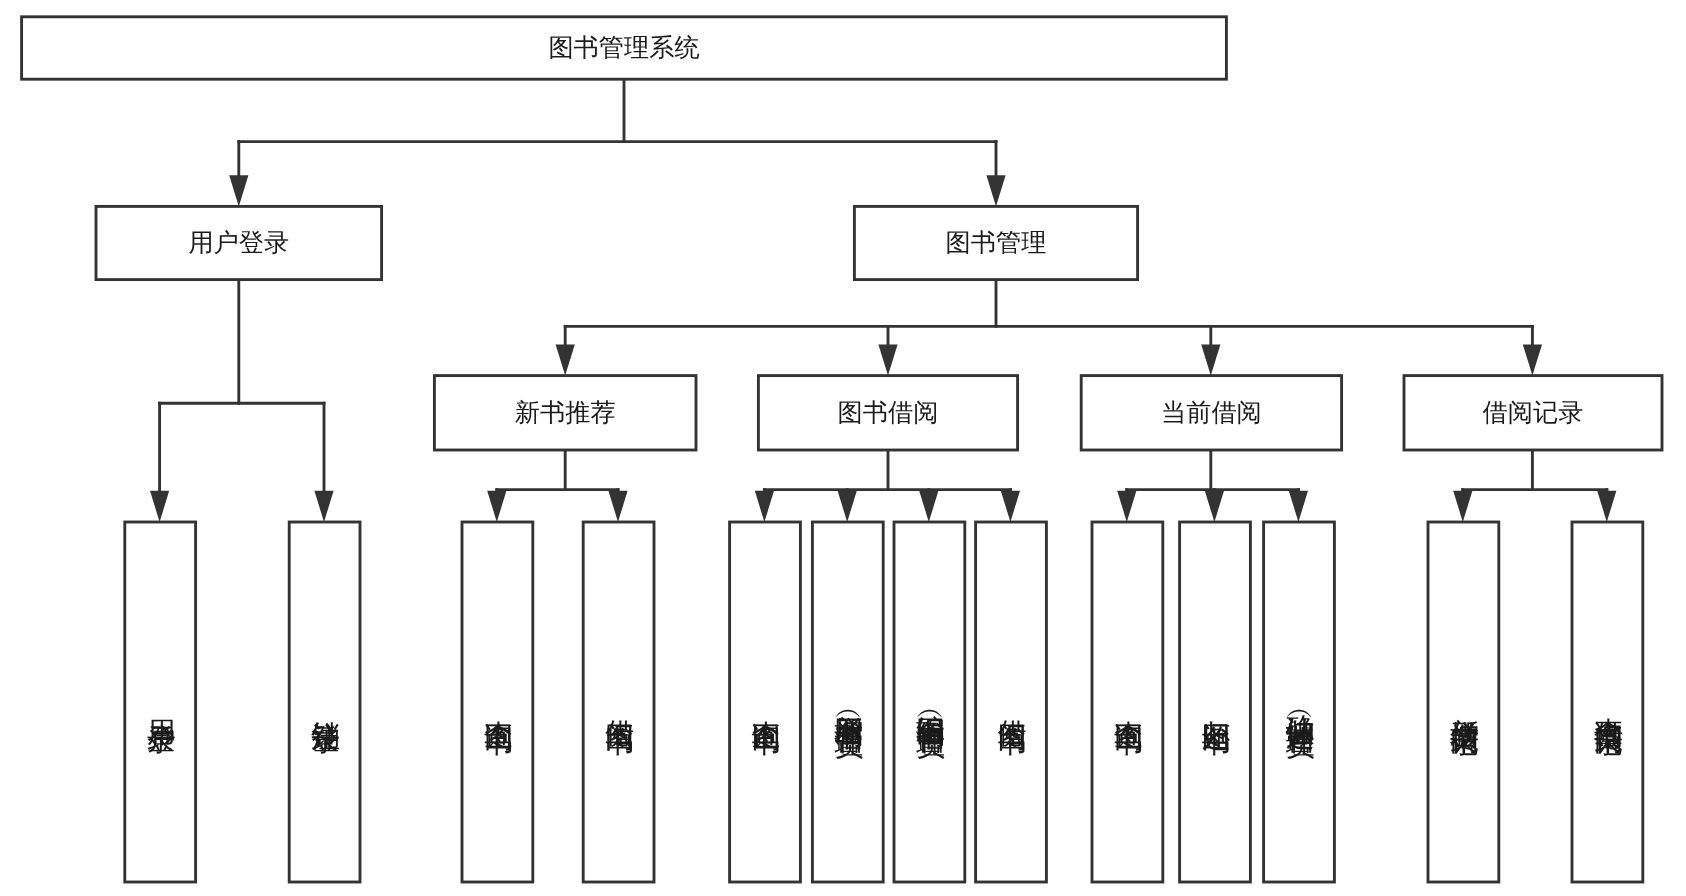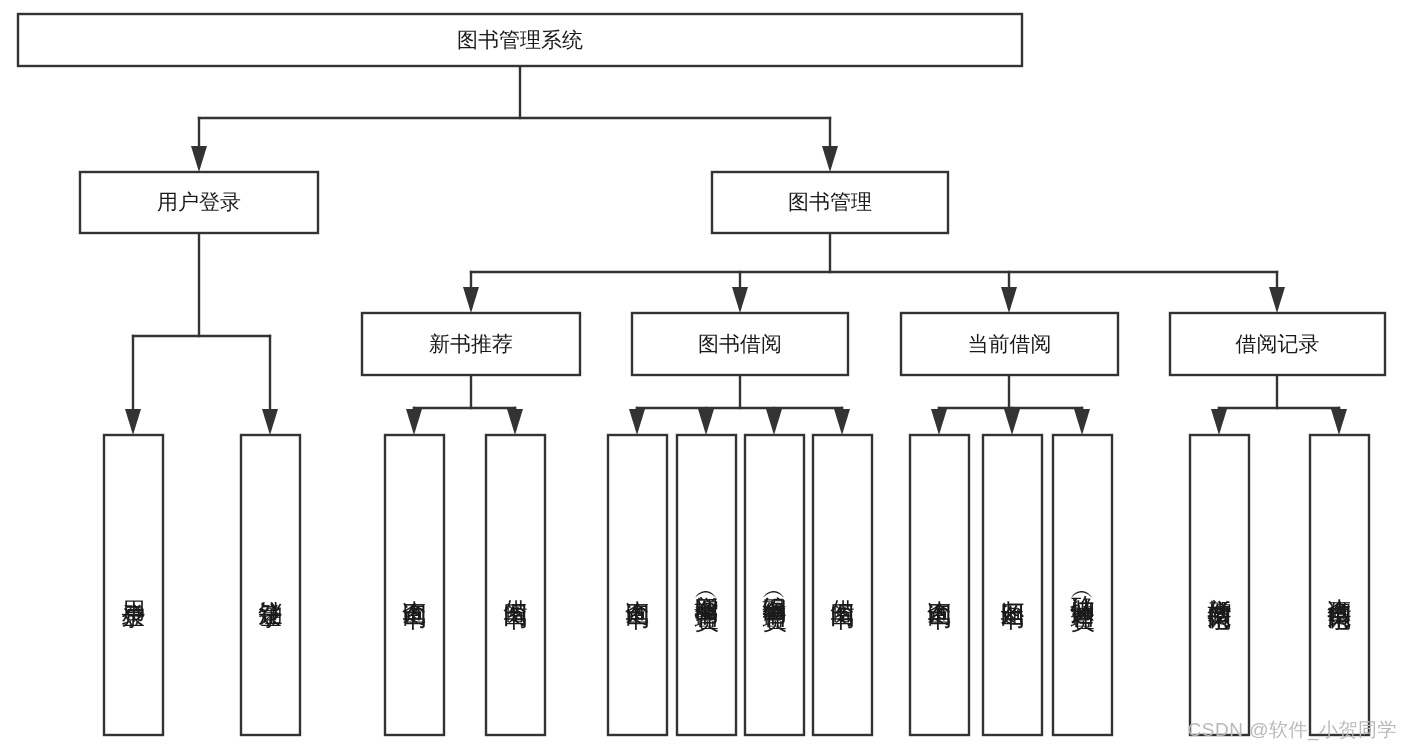--- a/index.html
+++ b/index.html
@@ -190,15 +190,14 @@
       <div class="leaf-label" style="left: 677px; top: 435px; width: 59px; height: 300px;">新增图书（管理员）</div>
       <div class="leaf-label" style="left: 745px; top: 435px; width: 59px; height: 300px;">编辑图书（管理员）</div>
       <div class="leaf-label" style="left: 813px; top: 435px; width: 59px; height: 300px;">借阅图书</div>
       <div class="leaf-label" style="left: 910px; top: 435px; width: 59px; height: 300px;">查询图书</div>
       <div class="leaf-label" style="left: 983px; top: 435px; width: 59px; height: 300px;">归还图书</div>
       <div class="leaf-label" style="left: 1053px; top: 435px; width: 59px; height: 300px;">确认归还（管理员）</div>
       <div class="leaf-label" style="left: 1190px; top: 435px; width: 59px; height: 300px;">新增借阅记录</div>
       <div class="leaf-label" style="left: 1310px; top: 435px; width: 59px; height: 300px;">查询借阅记录</div>
     </div>
 
-  <div class="watermark">CSDN @软件_小贺同学</div>
 
 </div>
 
 </body></html>

